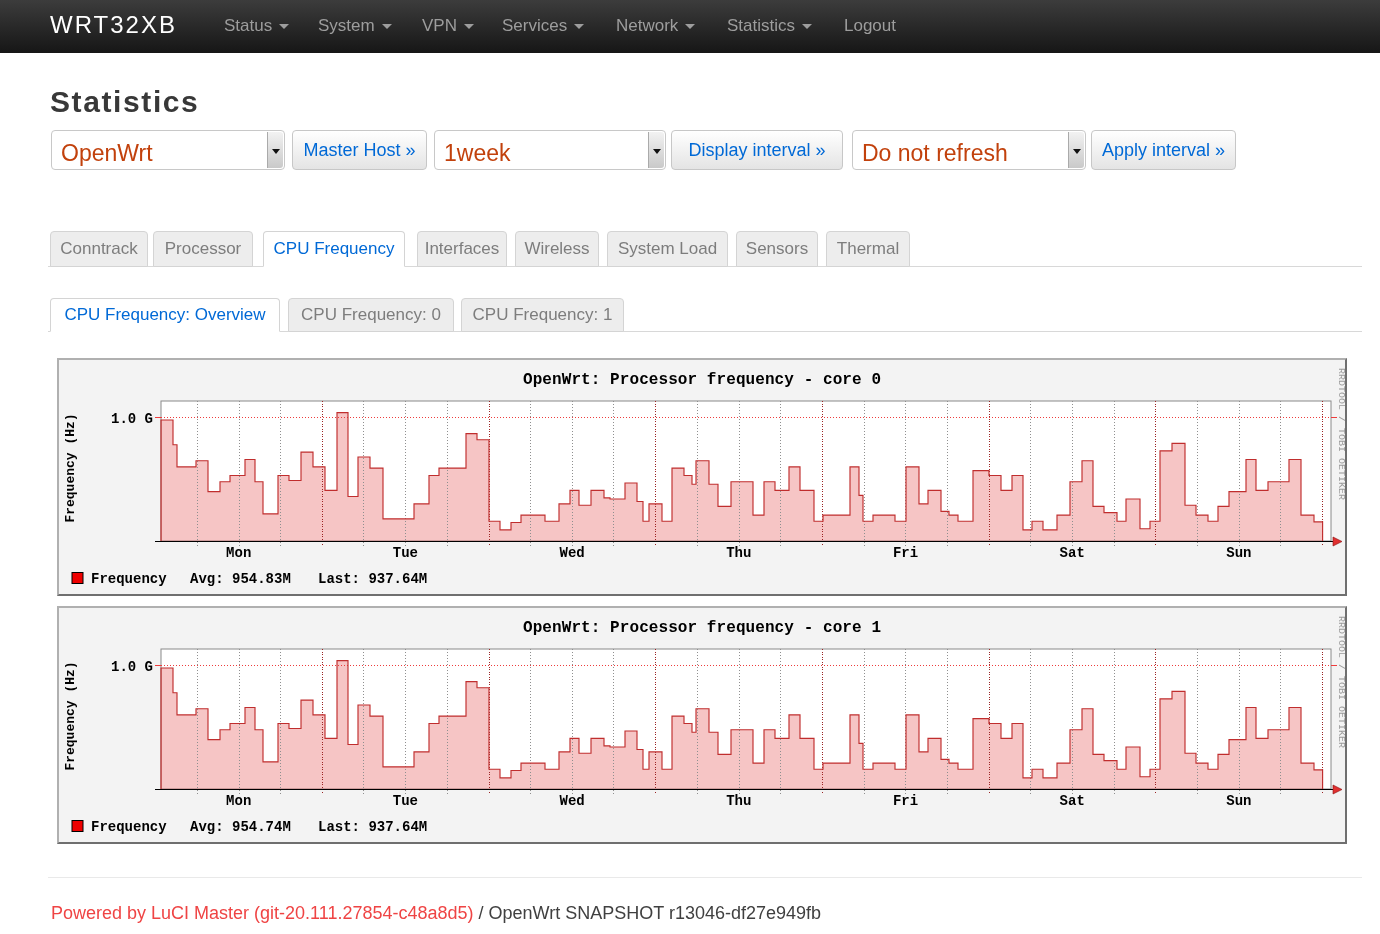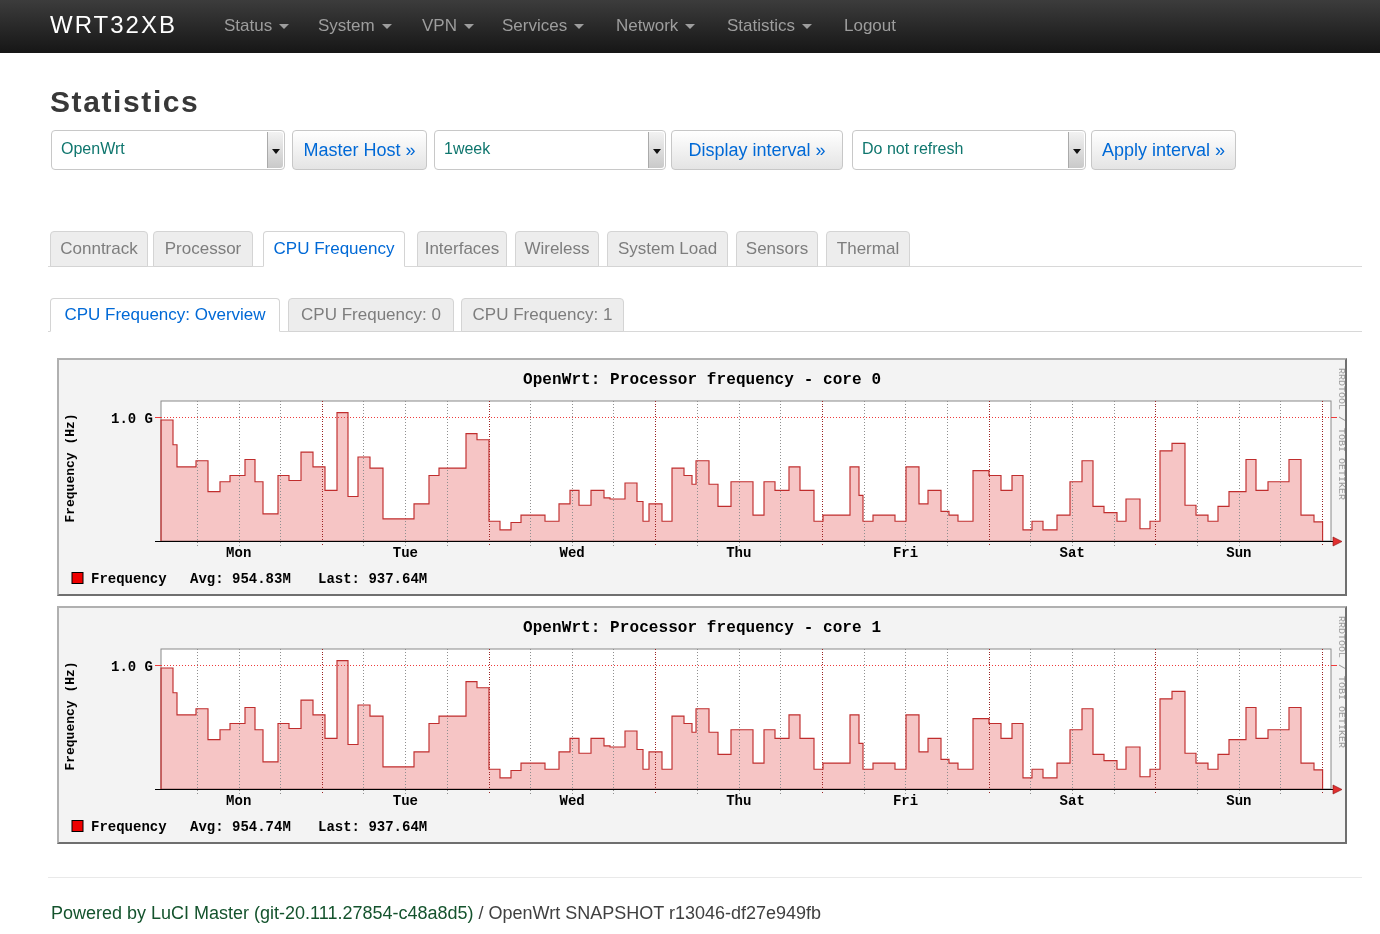--- a/index.html
+++ b/index.html
@@ -2,33 +2,33 @@
 <html><head><meta charset="utf-8">
 <style>
 * { margin:0; padding:0; box-sizing:border-box; }
 html,body { width:1380px; height:934px; background:#fff; font-family:"Liberation Sans",sans-serif; color:#404040; overflow:hidden; }
 #nav { position:absolute; left:0; top:0; width:1380px; height:53px; background:linear-gradient(#3c3c3c,#161616);padding-left:48px; }
 #brand { position:absolute; left:50px; top:11px; font-size:24px; letter-spacing:2px; color:#fff; }
 .nav-item { position:absolute; top:16px; font-size:17px; color:#9d9d9d; }
 .caret { display:inline-block; width:0; height:0; border-left:5px solid transparent; border-right:5px solid transparent; border-top:5px solid #9d9d9d; margin-left:7px; vertical-align:2px; }
 h2 { position:absolute; left:50px; top:85px; font-size:30px; font-weight:bold; letter-spacing:1.6px; color:#383838; }
 .ctl { position:absolute; top:130px; height:40px; }
-.sel { border:1px solid #c8c8c8; border-radius:4px; background:#fff; font-size:16px; color:#0f766e; }
+.sel { border:1px solid #c8c8c8; border-radius:4px; background:#fff; font-size:23px; color:#c2410c; }
 .sel .txt { position:absolute; left:9px; top:9px; }
 .sel .arrowbox { position:absolute; right:1px; top:1px; bottom:1px; width:16px; background:linear-gradient(#f2f2f2,#c9c9c9); border-left:1px solid #aaa; border-radius:0 3px 3px 0; }
 .sel .arrowbox:after { content:""; position:absolute; left:4px; top:17px; width:0; height:0; border-left:4px solid transparent; border-right:4px solid transparent; border-top:5px solid #111; }
 .btn { border:1px solid #c7c7c7; border-radius:4px; background:linear-gradient(#ffffff,#e4e4e4); font-size:18px; color:#0069d6; text-align:center; }
 .tabline { position:absolute; left:48px; width:1314px; height:1px; background:#d8d8d8; }
 .tabrow { position:absolute; left:48px; width:1314px; }
 .tab { position:absolute; top:0; bottom:0; background:#ededed; border:1px solid #d4d4d4; border-radius:4px 4px 0 0; color:#7d7d7d; font-size:17px; text-align:center; }
 .tab.active { background:#fff; border-bottom-color:#fff; color:#0069d6; }
 .gbox { position:absolute; left:57px; width:1290px; height:238px; background:#f3f3f3; border:2px solid; border-color:#b0b0b0 #6f6f6f #6f6f6f #b0b0b0; }
 #footline { position:absolute; left:48px; top:877px; width:1314px; height:1px; background:#e9e9e9; }
 #footer { position:absolute; left:51px; top:903px; font-size:18px; color:#404040; }
-#footer a { color:#14532d; text-decoration:none; }
+#footer a { color:#ef4444; text-decoration:none; }
 </style></head>
 <body>
 <div id="nav">
     <span id="brand">WRT32XB</span>
     <span class="nav-item" style="left:224px">Status<i class="caret"></i></span>
     <span class="nav-item" style="left:318px">System<i class="caret"></i></span>
     <span class="nav-item" style="left:422px">VPN<i class="caret"></i></span>
     <span class="nav-item" style="left:502px">Services<i class="caret"></i></span>
     <span class="nav-item" style="left:616px">Network<i class="caret"></i></span>
     <span class="nav-item" style="left:727px">Statistics<i class="caret"></i></span>

